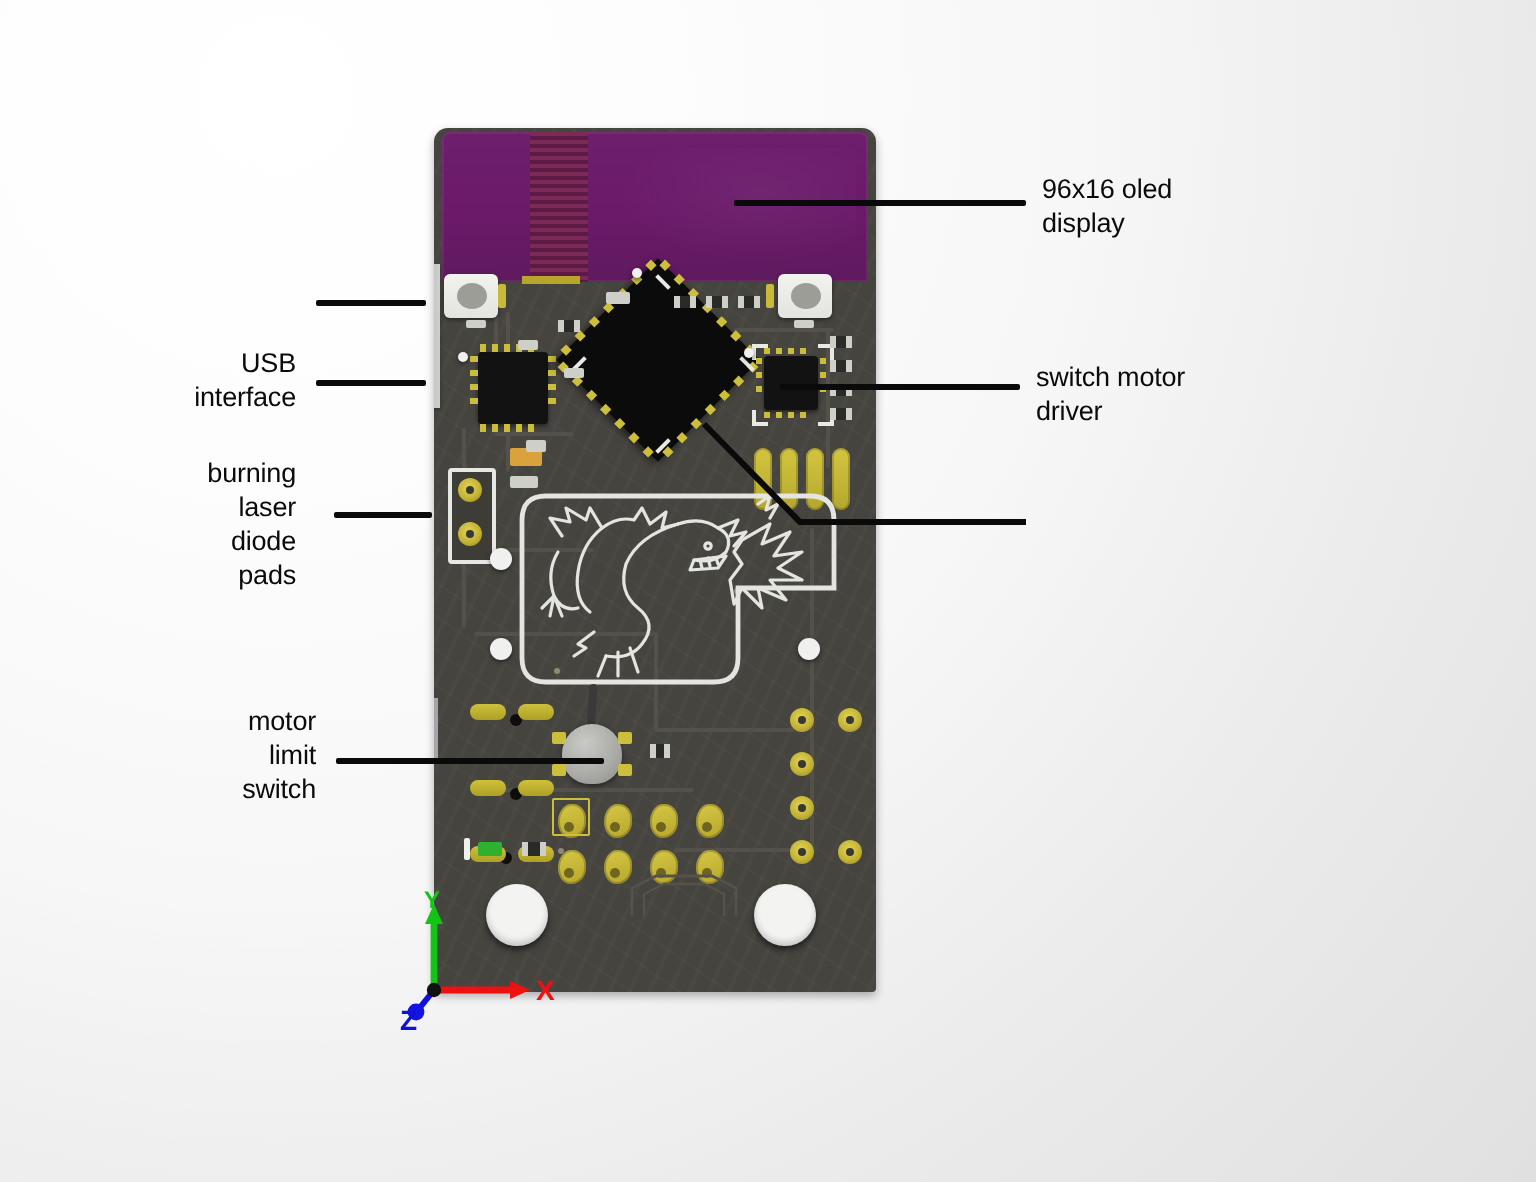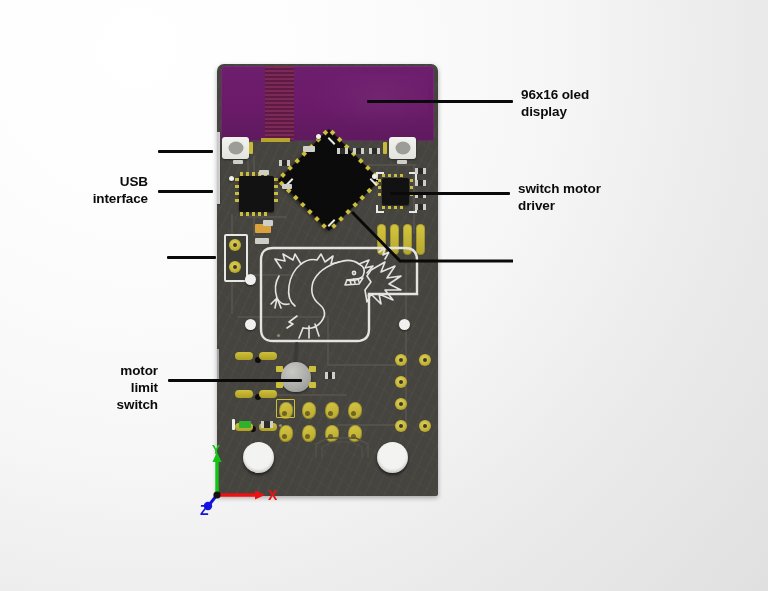--- a/index.html
+++ b/index.html
@@ -10,21 +10,21 @@
   }
   #stage{
     position:relative;width:768px;height:591px;
     background:
       radial-gradient(circle at 18% 8%, #ffffff 0%, #fdfdfd 22%, #f7f7f7 48%, #ebebeb 72%, #e0e0e0 100%);
   }
 
   
   .lbl{
     position:absolute;
-    font-weight:bold;
+    font-weight:normal;
     font-size:13.5px;
     line-height:17px;
     color:#0b0b0b;
     letter-spacing:-0.1px;
     white-space:pre-line;
   }
   .lbl.r-align{text-align:right;}
   .lbl.l-align{text-align:left;}
 
   .leader{
@@ -456,23 +456,27 @@
     </svg>
     <div style="position:absolute;left:40px;top:420px;color:#4f4d46;font-size:11px;font-weight:bold;">|</div>
   </div>
 
   <div class="leader" style="left:158px;top:150px;width:55px;"></div>
 
   <div class="lbl r-align" style="left:18px;top:173px;width:130px;">USB
 interface</div>
   <div class="leader" style="left:158px;top:190px;width:55px;"></div>
 
+  <div class="lbl r-align" style="left:18px;top:228px;width:130px;">burning
+laser
+diode
+pads</div>
   <div class="leader" style="left:167px;top:256px;width:49px;"></div>
 
-  <div class="lbl r-align" style="left:18px;top:362px;width:140px;">motor
+  <div class="lbl r-align" style="left:18px;top:352px;width:140px;">motor
 limit
 switch</div>
   <div class="leader" style="left:168px;top:379px;width:134px;"></div>
 
   <div class="lbl l-align" style="left:521px;top:86px;width:190px;">96x16 oled
 display</div>
   <div class="leader" style="left:367px;top:100px;width:146px;"></div>
 
   <div class="lbl l-align" style="left:518px;top:180px;width:200px;">switch motor
 driver</div>

